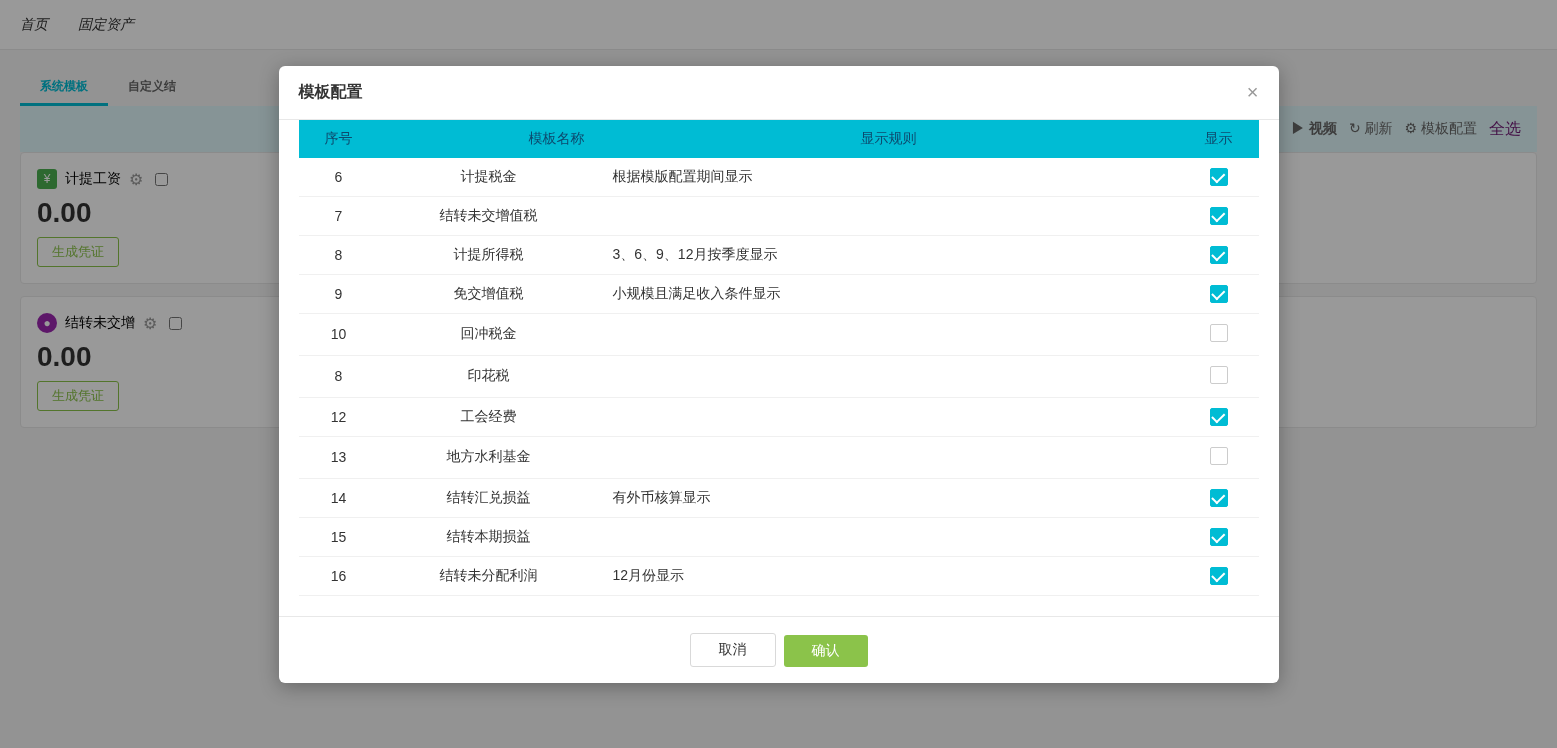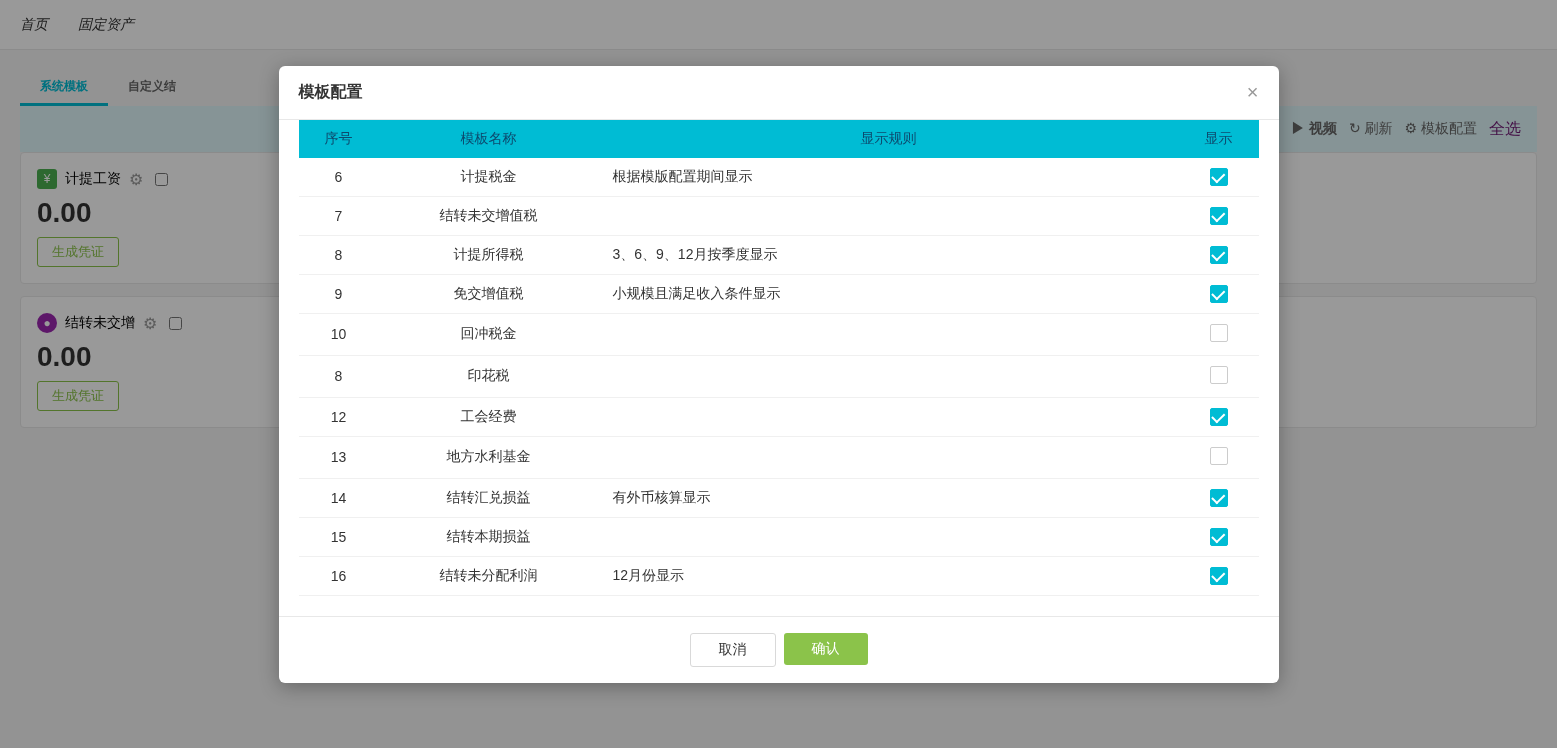--- a/index.html
+++ b/index.html
@@ -232,20 +232,21 @@
       font-weight: 500;
       font-size: 14px;
     }
 
     .config-table thead th:first-child {
       width: 80px;
     }
 
     .config-table thead th:nth-child(2) {
       width: 220px;
+      text-align: right;
     }
 
     .config-table thead th:nth-child(3) {
       flex: 1;
     }
 
     .config-table thead th:last-child {
       width: 80px;
     }
 
@@ -307,21 +308,21 @@
     }
     .dialog-body::-webkit-scrollbar-thumb {
       background: #ccc;
       border-radius: 4px;
     }
 
     
     .dialog-footer {
       display: flex;
       justify-content: center;
-      align-items: flex-start;
+      align-items: flex-end;
       gap: 8px;
       padding: 16px 20px;
       border-top: 1px solid #e8e8e8;
     }
 
     .btn-cancel {
       border: 1px solid #d9d9d9;
       background: #fff;
       color: #333;
       padding: 7px 28px;

